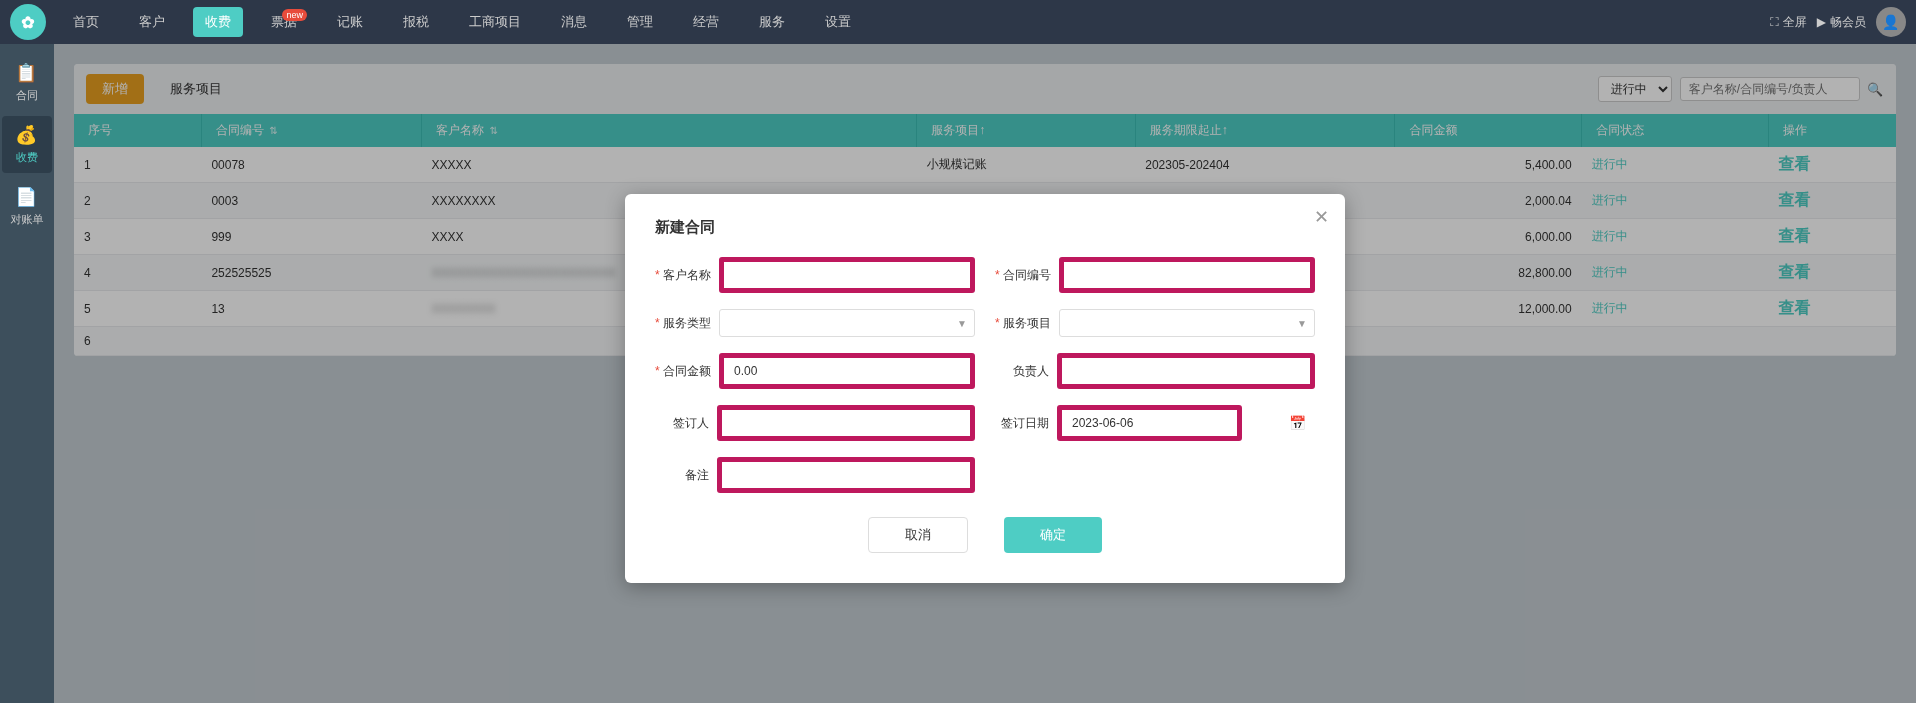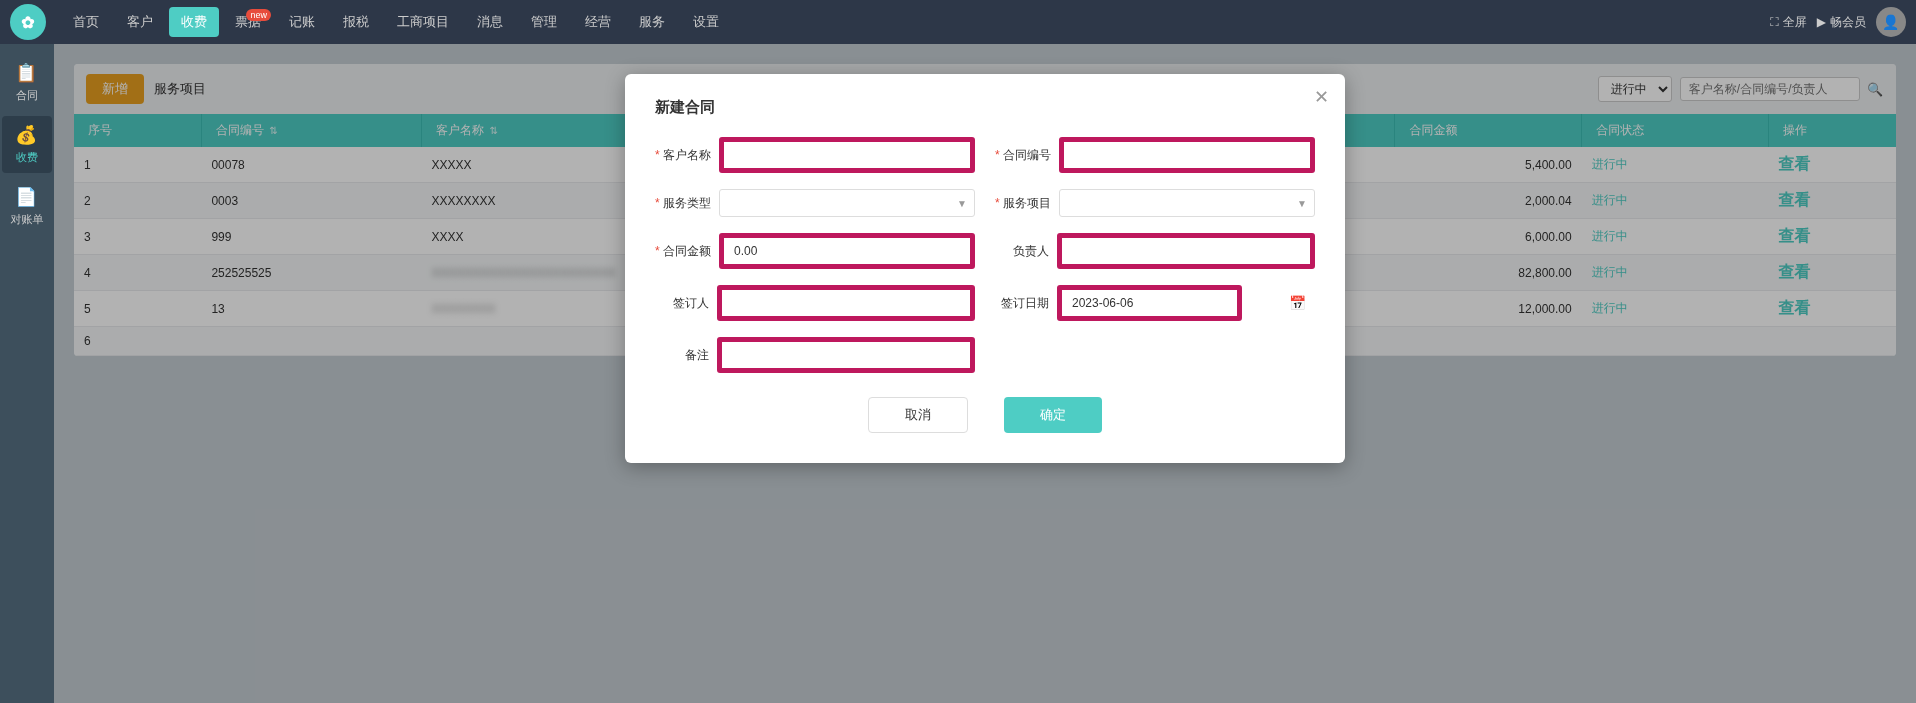--- a/index.html
+++ b/index.html
@@ -23,21 +23,21 @@
       align-items: center;
       justify-content: center;
       margin-right: 15px;
       color: white;
       font-size: 16px;
       font-weight: bold;
     }
     .top-nav .nav-items {
       display: flex;
       align-items: center;
-      gap: 4px;
+      gap: 16px;
       flex: 1;
     }
     .top-nav .nav-item {
       color: #ccc;
       padding: 6px 12px;
       cursor: pointer;
       border-radius: 4px;
       font-size: 13px;
       position: relative;
     }
@@ -128,21 +128,21 @@
     .contract-panel {
       background: #eceff1;
       border-radius: 4px;
       overflow: hidden;
     }
 
     
     .toolbar {
       display: flex;
       align-items: center;
-      gap: 10px;
+      gap: 26px;
       padding: 10px 12px;
       background: #eceff1;
     }
     .btn-new {
       background: #e8a020;
       color: white;
       border: none;
       padding: 6px 16px;
       border-radius: 4px;
       cursor: pointer;
@@ -222,21 +222,21 @@
       font-size: 12px;
     }
     .sort-arrow { font-size: 10px; margin-left: 2px; color: #e0f7f6; }
 
     
     .modal-overlay {
       position: absolute;
       top: 0; left: 0; right: 0; bottom: 0;
       background: rgba(0,0,0,0.3);
       display: flex;
-      align-items: flex-start;
+      align-items: center;
       justify-content: center;
       padding-top: 30px;
     }
     .modal {
       background: white;
       border-radius: 6px;
       width: 720px;
       padding: 24px 30px 30px;
       position: relative;
       box-shadow: 0 4px 20px rgba(0,0,0,0.3);

